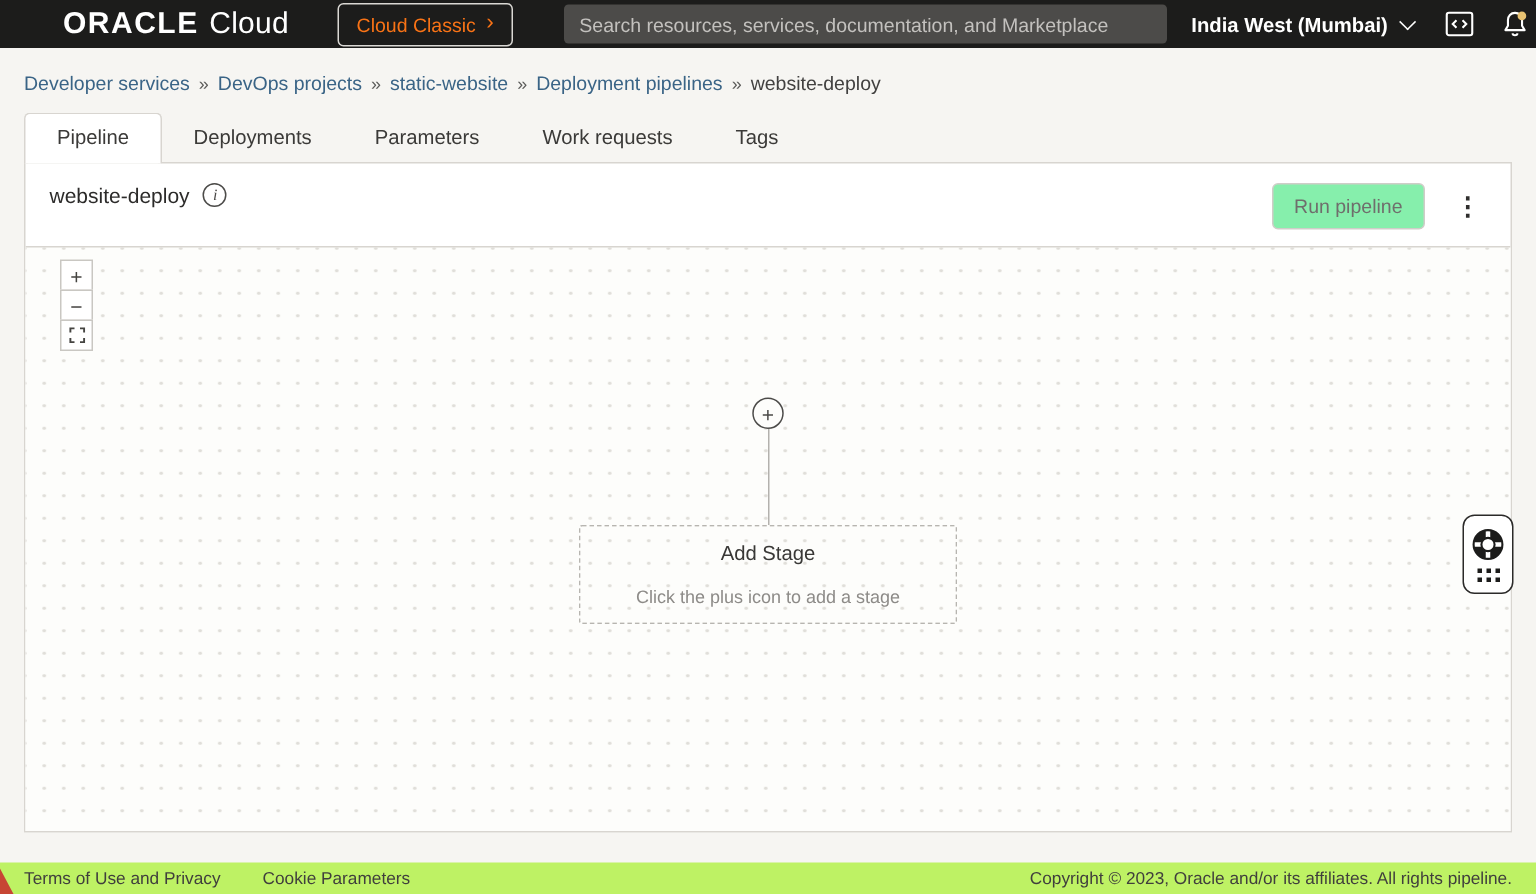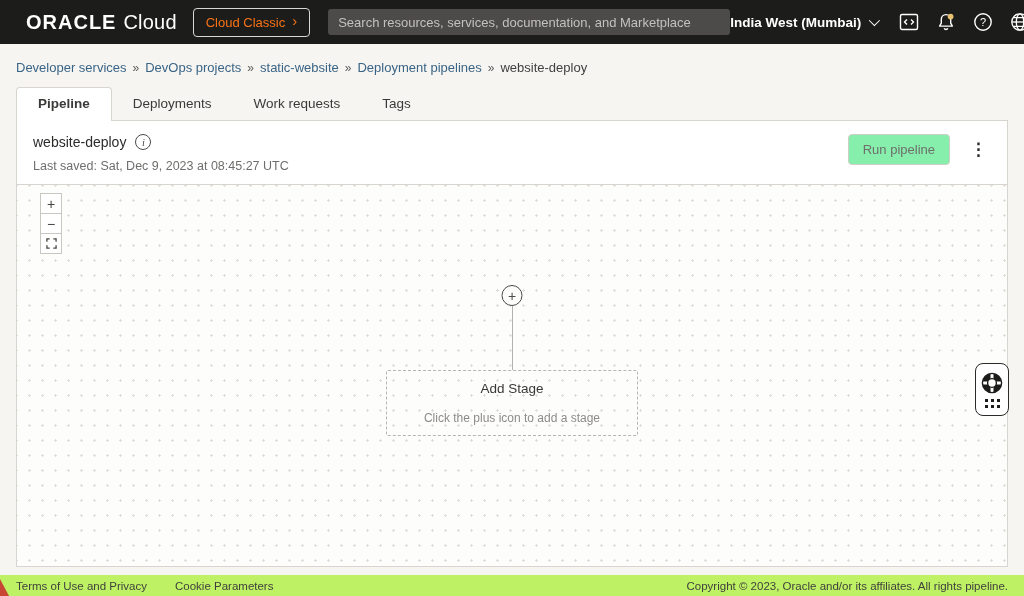--- a/index.html
+++ b/index.html
@@ -6,22 +6,22 @@
   html,body { width:1024px; height:596px; overflow:hidden; }
   body {
     font-family:"Liberation Sans","DejaVu Sans",sans-serif;
     background:#f6f5f2;
     position:relative;
     color:#2e2e2e;
   }
 
   
   .topbar {
-    height:44px; background:#1c1c1b; display:flex; align-items:center;
-    padding:0 10px 0 8px; gap:0;
+    height:32px; background:#1c1c1b; display:flex; align-items:center;
+    padding:0 10px 0 8px; gap:16px;
   }
   .hamburger { width:34px; height:30px; display:flex; flex-direction:column; justify-content:center; gap:4px; padding:0 6px; cursor:pointer; }
   .hamburger span { display:block; height:2.5px; background:#fff; border-radius:1px; }
   .brand { display:flex; align-items:baseline; gap:7px; color:#fff; margin-left:6px; white-space:nowrap; cursor:pointer; }
   .brand .oracle { font-weight:700; font-size:20px; letter-spacing:1px; }
   .brand .cloud  { font-weight:300; font-size:20px; letter-spacing:.2px; }
   .cloud-classic {
     margin-left:16px; display:flex; align-items:center; gap:7px;
     border:1.5px solid #dad8d4; border-radius:4px; background:transparent;
     color:#f97316; font-size:13px; padding:6px 12px; cursor:pointer; white-space:nowrap;
@@ -43,21 +43,21 @@
   .breadcrumb { padding:16px 16px 0 16px; font-size:13px; display:flex; gap:6px; align-items:center; flex-wrap:nowrap; }
   .breadcrumb .crumb { color:#3a6486; text-decoration:none; cursor:pointer; }
   .breadcrumb .crumb.current { color:#424140; cursor:default; }
   .breadcrumb .sep { color:#5b5b59; font-size:12px; }
 
   
   .tabs { display:flex; padding:12px 16px 0 16px; position:relative; z-index:2; align-items:flex-end; }
   .tab { font-size:13.5px; color:#3b3a38; padding:8px 21px 9px 21px; cursor:pointer; white-space:nowrap; }
   .tab.active {
     background:#fff; border:1px solid #d8d5d0; border-bottom:none;
-    border-radius:4px 4px 0 0; margin-bottom:-1px; font-weight:700; padding-bottom:10px;
+    border-radius:4px 4px 0 0; margin-bottom:-1px; font-weight:400; padding-bottom:10px;
   }
 
   
   .card {
     position:relative; z-index:1; margin:0 16px; background:#fff;
     border:1px solid #d8d5d0; height:447px; display:flex; flex-direction:column;
   }
   .card-header { padding:13px 16px 11px 16px; display:flex; justify-content:space-between; align-items:flex-start; }
   .title-row { display:flex; align-items:center; gap:9px; }
   .pipe-title { font-size:14px; color:#2c2b2a; font-weight:500; }
@@ -194,32 +194,32 @@
   <span class="crumb">static-website</span>
   <span class="sep">»</span>
   <span class="crumb">Deployment pipelines</span>
   <span class="sep">»</span>
   <span class="crumb current">website-deploy</span>
 </div>
 
 <div class="tabs">
   <div class="tab active">Pipeline</div>
   <div class="tab">Deployments</div>
+  <div class="tab">Parameters</div>
   <div class="tab">Work requests</div>
   <div class="tab">Tags</div>
 </div>
 
 <div class="card">
   <div class="card-header">
     <div>
       <div class="title-row">
         <span class="pipe-title">website-deploy</span>
         <span class="info-icon">i</span>
       </div>
-      <div class="last-saved">Last saved: Sat, Dec 9, 2023 at 08:45:27 UTC</div>
     </div>
     <div class="header-actions">
       <button class="run-btn">Run pipeline</button>
       <button class="kebab">⋮</button>
     </div>
   </div>
 
   <div class="canvas">
     <div class="zoom-controls">
       <button class="zoom-btn">+</button>

